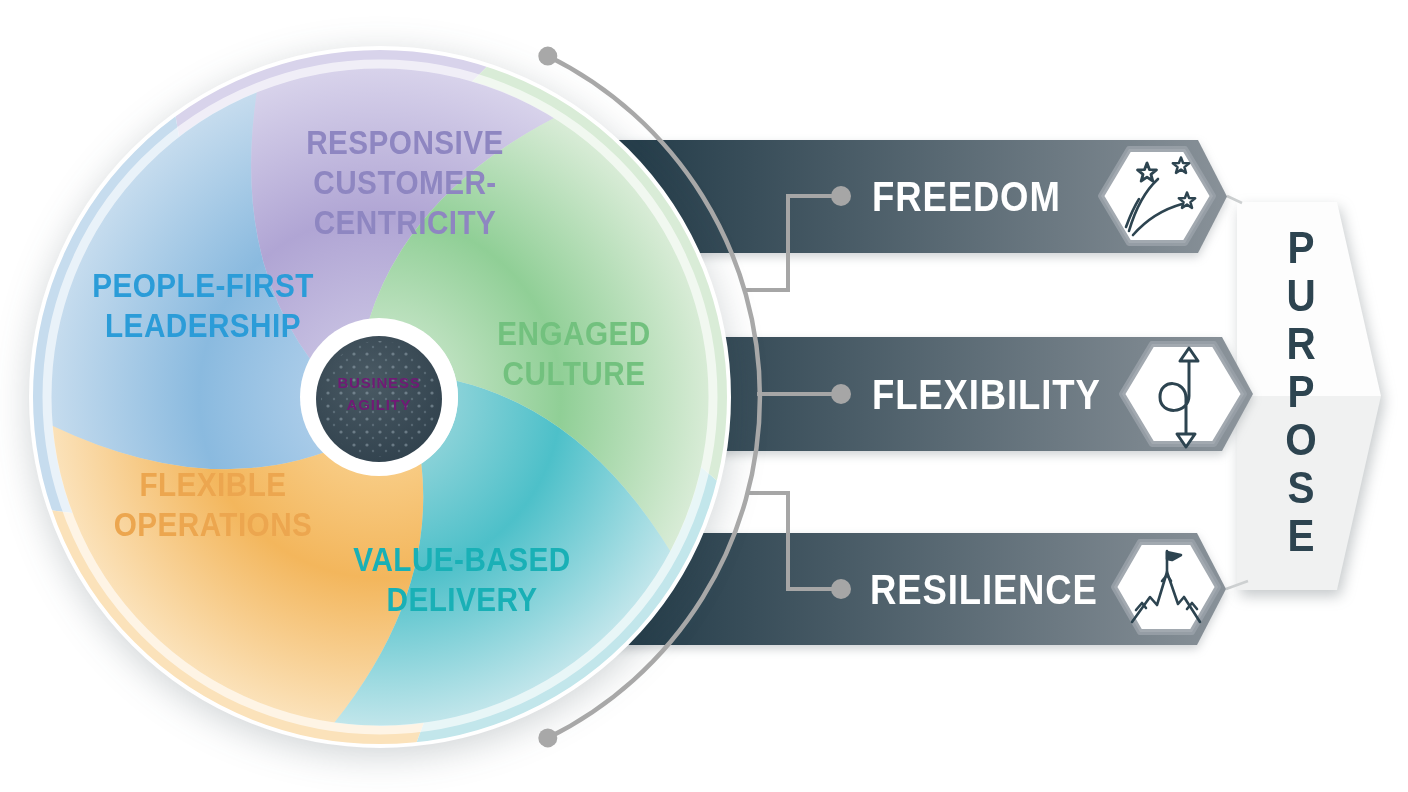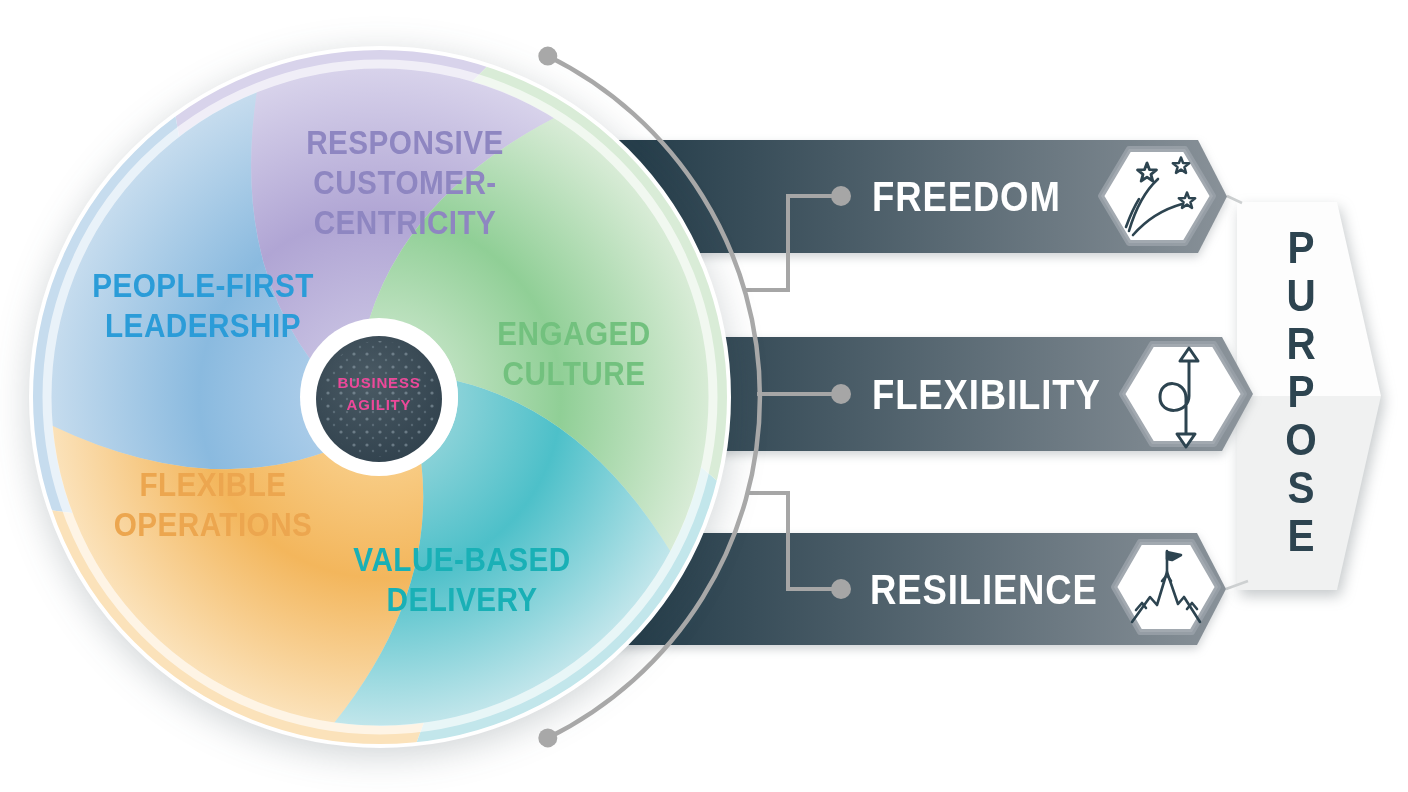--- a/index.html
+++ b/index.html
@@ -9,21 +9,21 @@
   }
   #artwork{position:absolute;left:0;top:0;}
   .overlay{position:absolute;left:0;top:0;width:1408px;height:792px;pointer-events:none;text-decoration:underline;}
   .wheel-label{
     position:absolute;font-weight:bold;text-align:center;white-space:pre-line;
     font-size:33px;line-height:40px;letter-spacing:.5px;
     transform:translate(-50%,-50%) scaleX(.9);
   }
   .center-label{
     position:absolute;font-weight:bold;text-align:center;white-space:pre-line;
-    font-size:15px;line-height:22px;letter-spacing:.8px;color:#ec4899;
+    font-size:15px;line-height:22px;letter-spacing:.8px;color:#701a75;
     transform:translate(-50%,-50%);
   }
   .banner-label{
     position:absolute;font-weight:bold;font-size:43px;letter-spacing:1px;
     transform:translateY(-50%) scaleX(.85);transform-origin:left center;white-space:nowrap;
   }
   .purpose-label{
     position:absolute;font-weight:bold;font-size:44px;line-height:48px;
     width:40px;word-break:break-all;text-align:center;
     transform:translateX(-50%) scaleX(.92);

